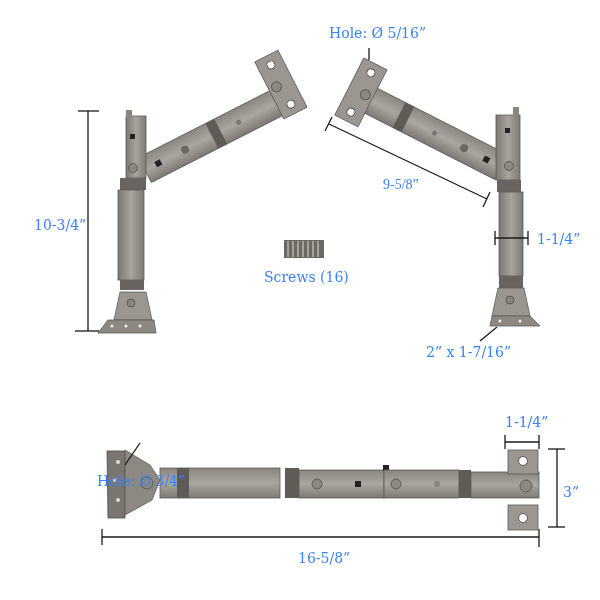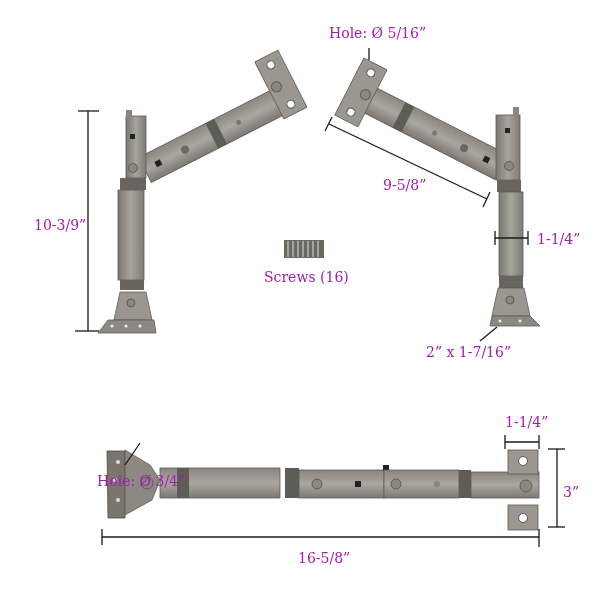--- a/index.html
+++ b/index.html
@@ -1,18 +1,18 @@
 <!DOCTYPE html>
 <html><head>
 <meta charset="utf-8">
 <style>
   html, body { margin:0; padding:0; background:#ffffff; }
   #canvas { position:relative; width:600px; height:600px; overflow:hidden; background:#ffffff; font-family:"DejaVu Serif", "Liberation Serif", serif; color:#1a1a1a; }
   svg.art { position:absolute; left:0; top:0; }
-  .lbl { position:absolute; font-family:"DejaVu Serif", "Liberation Serif", serif; font-size:14px; line-height:16px; white-space:nowrap; color:#a21caf; }
+  .lbl { position:absolute; font-family:"DejaVu Serif", "Liberation Serif", serif; font-size:14px; line-height:16px; white-space:nowrap; color:#3b82f6; }
 </style>
 </head>
 <body>
 
 <div id="canvas">
 
   <svg class="art" width="600" height="600" viewBox="0 0 600 600">
     <defs>
       <linearGradient id="metalV" x1="0" y1="0" x2="1" y2="0">
         <stop offset="0" stop-color="#7c7771"></stop>
@@ -164,22 +164,22 @@
       </g>
       <g>
         <line x1="102" y1="537" x2="539" y2="537"></line>
         <line x1="102" y1="529" x2="102" y2="545"></line>
         <line x1="539" y1="529" x2="539" y2="547"></line>
       </g>
     </g>
   </svg>
 
   <div class="lbl" style="left:329px; top:25px;">Hole: Ø 5/16”</div>
-  <div class="lbl" style="left:34px; top:217px;">10-3/9”</div>
-  <div class="lbl" style="left:383px; top:177px;">9-5/8”</div>
+  <div class="lbl" style="left:34px; top:217px;">10-3/4”</div>
+  <div class="lbl" style="left:383px; top:177px;font-family:Liberation Serif, serif;">9-5/8”</div>
   <div class="lbl" style="left:537px; top:231px;">1-1/4”</div>
   <div class="lbl" style="left:264px; top:269px;">Screws (16)</div>
   <div class="lbl" style="left:426px; top:344px;">2” x 1-7/16”</div>
   <div class="lbl" style="left:97px; top:425px;margin-top:48px;">Hole: Ø 3/4”</div>
   <div class="lbl" style="left:505px; top:414px;">1-1/4”</div>
   <div class="lbl" style="left:563px; top:484px;">3”</div>
   <div class="lbl" style="left:298px; top:550px;text-align:center;">16-5/8”</div>
 </div>
 
 </body></html>

